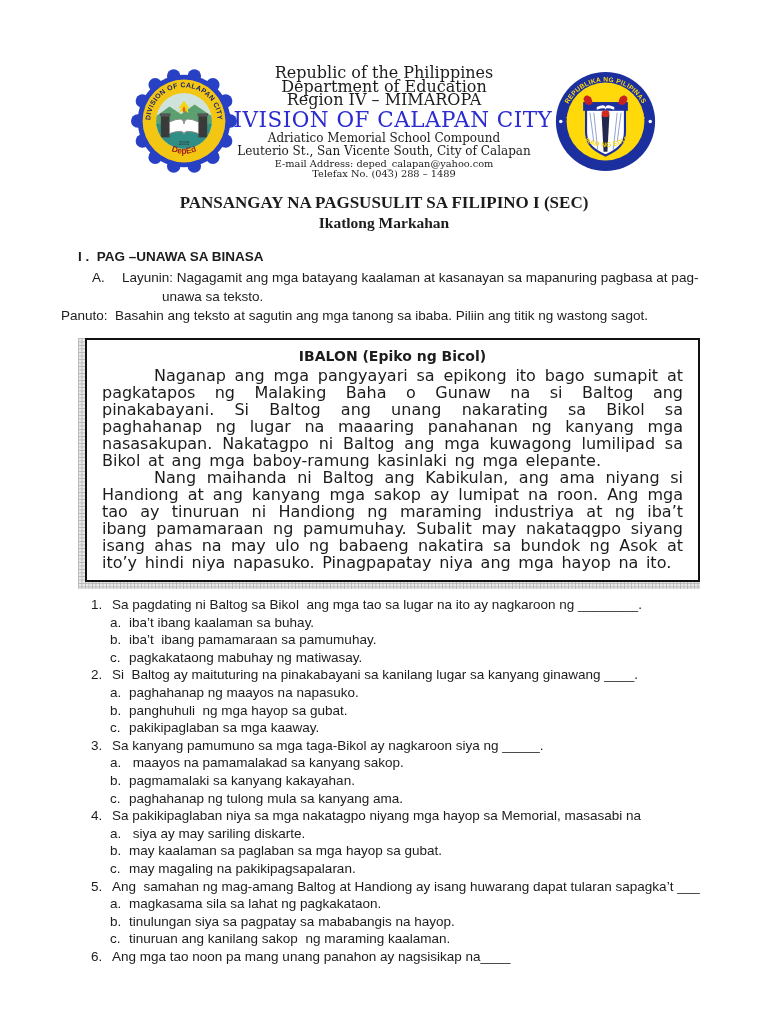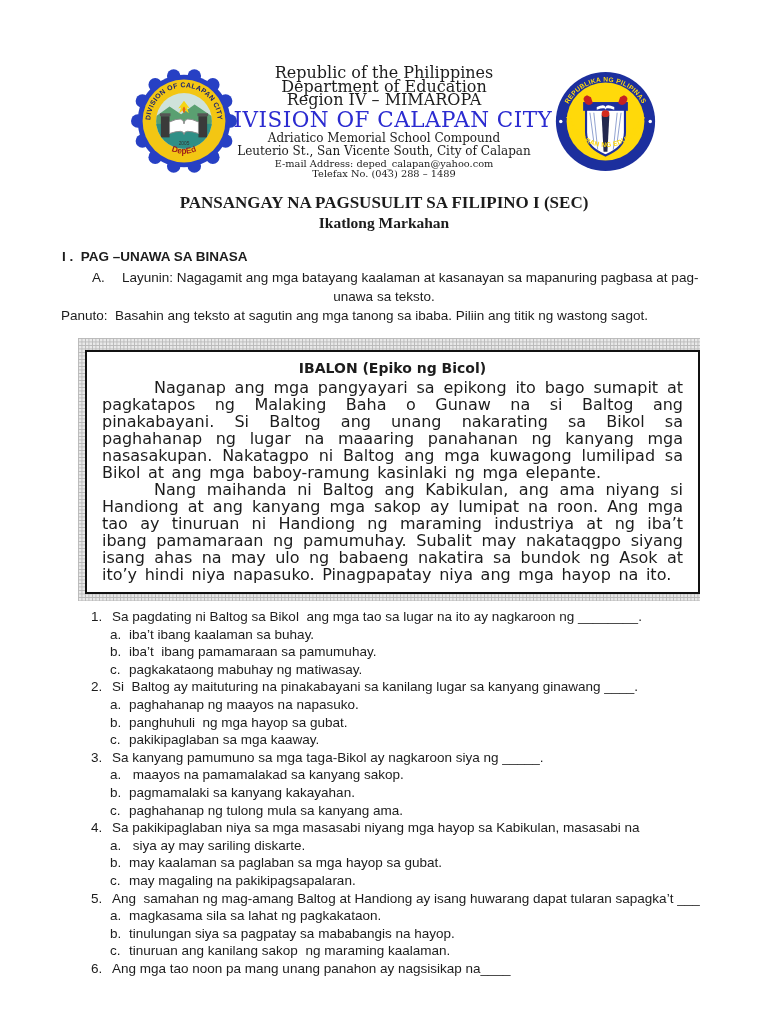--- a/index.html
+++ b/index.html
@@ -23,34 +23,34 @@
   .seal{position:absolute;top:68px;}
   .seal-left{left:131px;}
   .seal-right{left:552px;}
 
   
   .exam-title{margin-top:11px;text-align:center;font-family:"Liberation Serif",serif;font-weight:bold;}
   .exam-title .main{font-size:17px;line-height:20px;}
   .exam-title .sub{font-size:15.5px;line-height:20px;}
 
   
-  .sec-heading{margin-top:15px;padding-left:62px;font-weight:bold;font-size:13.5px;line-height:18px;white-space:pre-wrap;}
+  .sec-heading{margin-top:15px;padding-left:78px;font-weight:bold;font-size:13.5px;line-height:18px;white-space:pre-wrap;}
   .obj-row{display:flex;padding-left:92px;font-size:13.5px;line-height:19px;margin-top:2px;}
   .obj-letter{width:30px;flex:none;}
-  .obj-wrap2{font-size:13.5px;line-height:19px;text-align:center;}
+  .obj-wrap2{padding-left:162px;font-size:13.5px;line-height:19px;}
   .panuto{padding-left:61px;font-size:13.5px;line-height:19px;white-space:pre-wrap;}
 
   
   .passage-wrap{
     margin:13px 68px 0 78px;
     background-image:
       linear-gradient(to right,#b9b9b9 1px,transparent 1px),
       linear-gradient(to bottom,#b9b9b9 1px,transparent 1px);
     background-size:3.5px 3.5px;background-color:#e9e9e9;
-    padding:12px 0 7px 7px;
+    padding:0 0 7px 7px;
   }
   .passage-box{
     background:#fff;border:2px solid #111;
     padding:5px 15px 9px 15px;
   }
   .passage-title{
     text-align:center;font-weight:bold;font-size:14px;line-height:22px;
     font-family:"DejaVu Sans",sans-serif;
   }
   .passage-p{
@@ -241,21 +241,21 @@
         </div>
       <div class="opt-line">
           <span class="opt-letter">c.</span>
           <span class="opt-text">paghahanap ng tulong mula sa kanyang ama.</span>
         </div>
     </div>
 
     <div>
       <div class="q-line">
           <span class="q-num">4.</span>
-          <span class="q-text">Sa pakikipaglaban niya sa mga masasabi niyang mga hayop sa Kabikulan, masasabi na</span>
+          <span class="q-text">Sa pakikipaglaban niya sa mga nakatagpo niyang mga hayop sa Memorial, masasabi na</span>
         </div>
       <div class="opt-line">
           <span class="opt-letter">a.</span>
           <span class="opt-text"> siya ay may sariling diskarte.</span>
         </div>
       <div class="opt-line">
           <span class="opt-letter">b.</span>
           <span class="opt-text">may kaalaman sa paglaban sa mga hayop sa gubat.</span>
         </div>
       <div class="opt-line">

